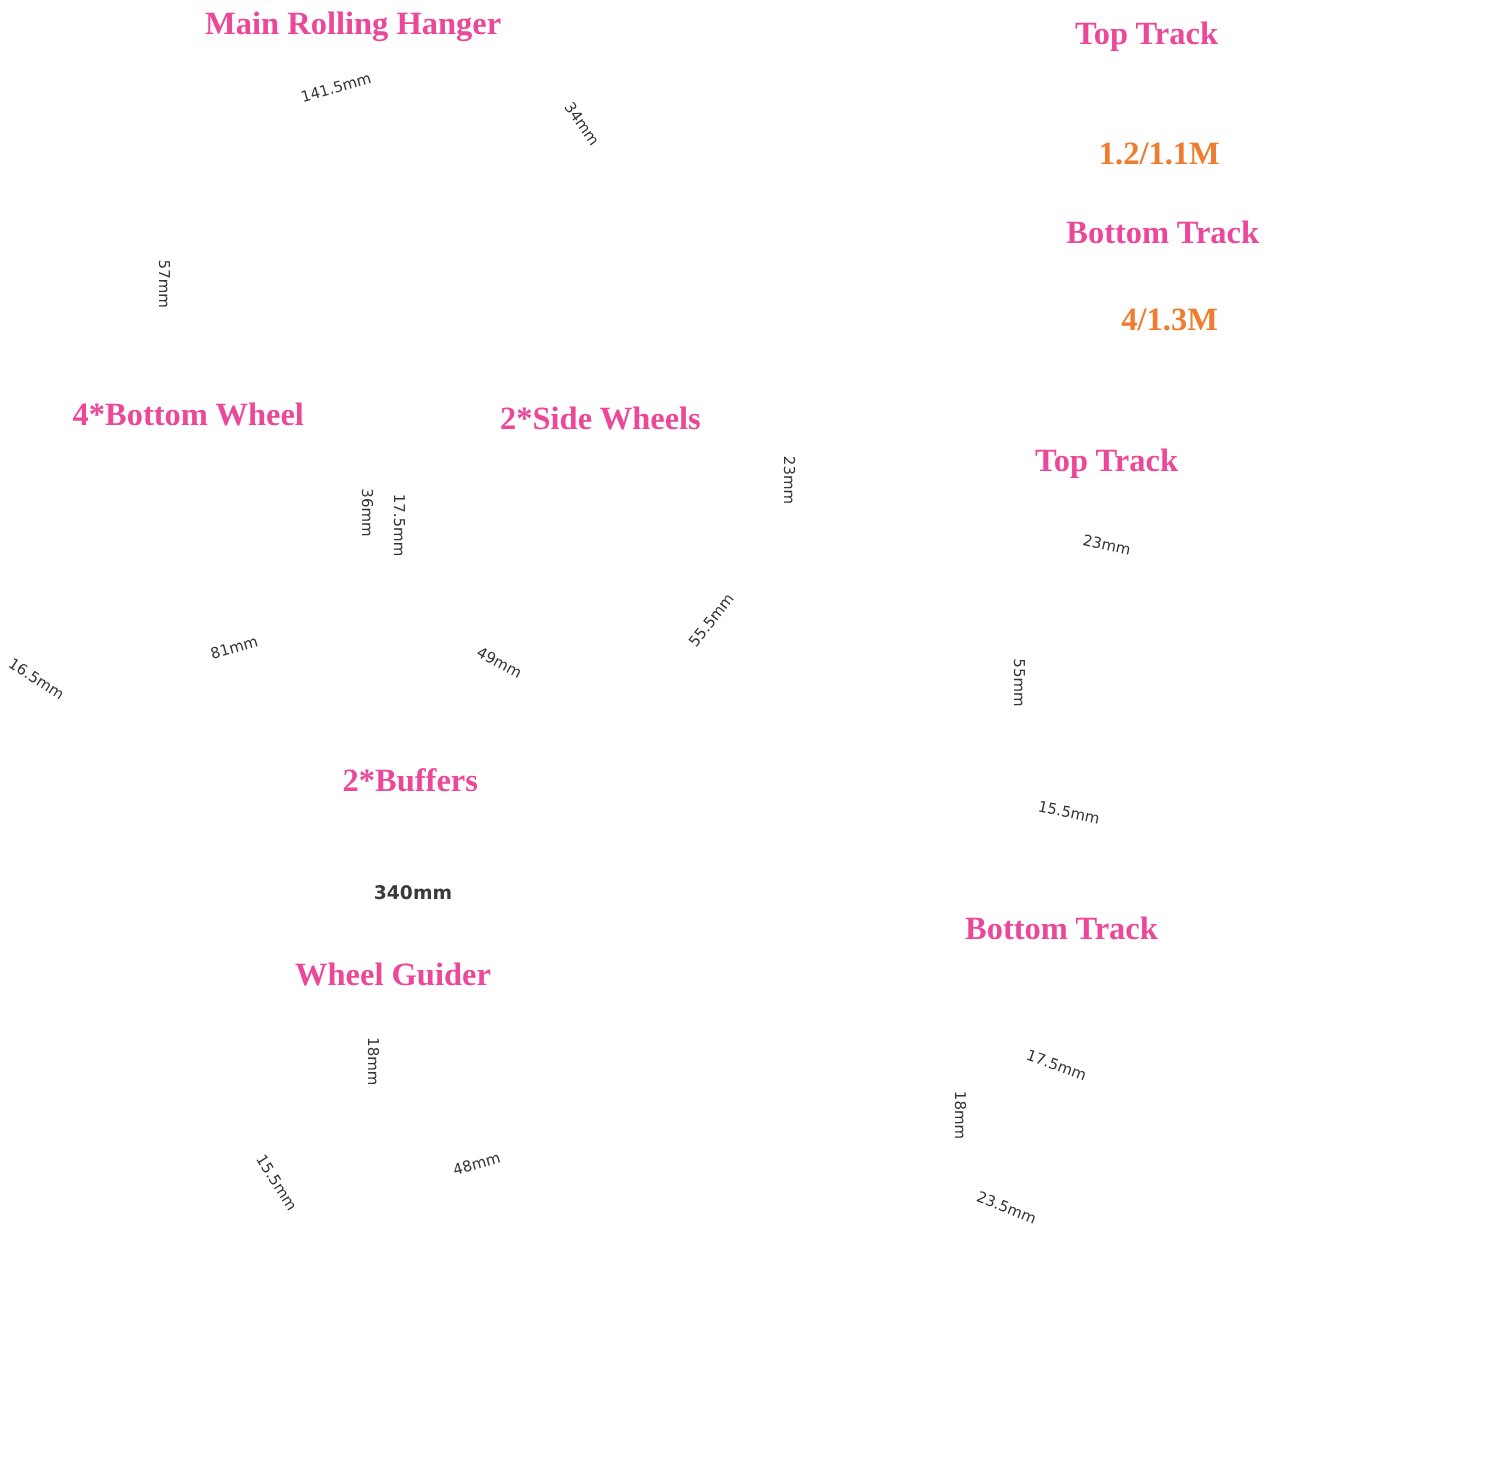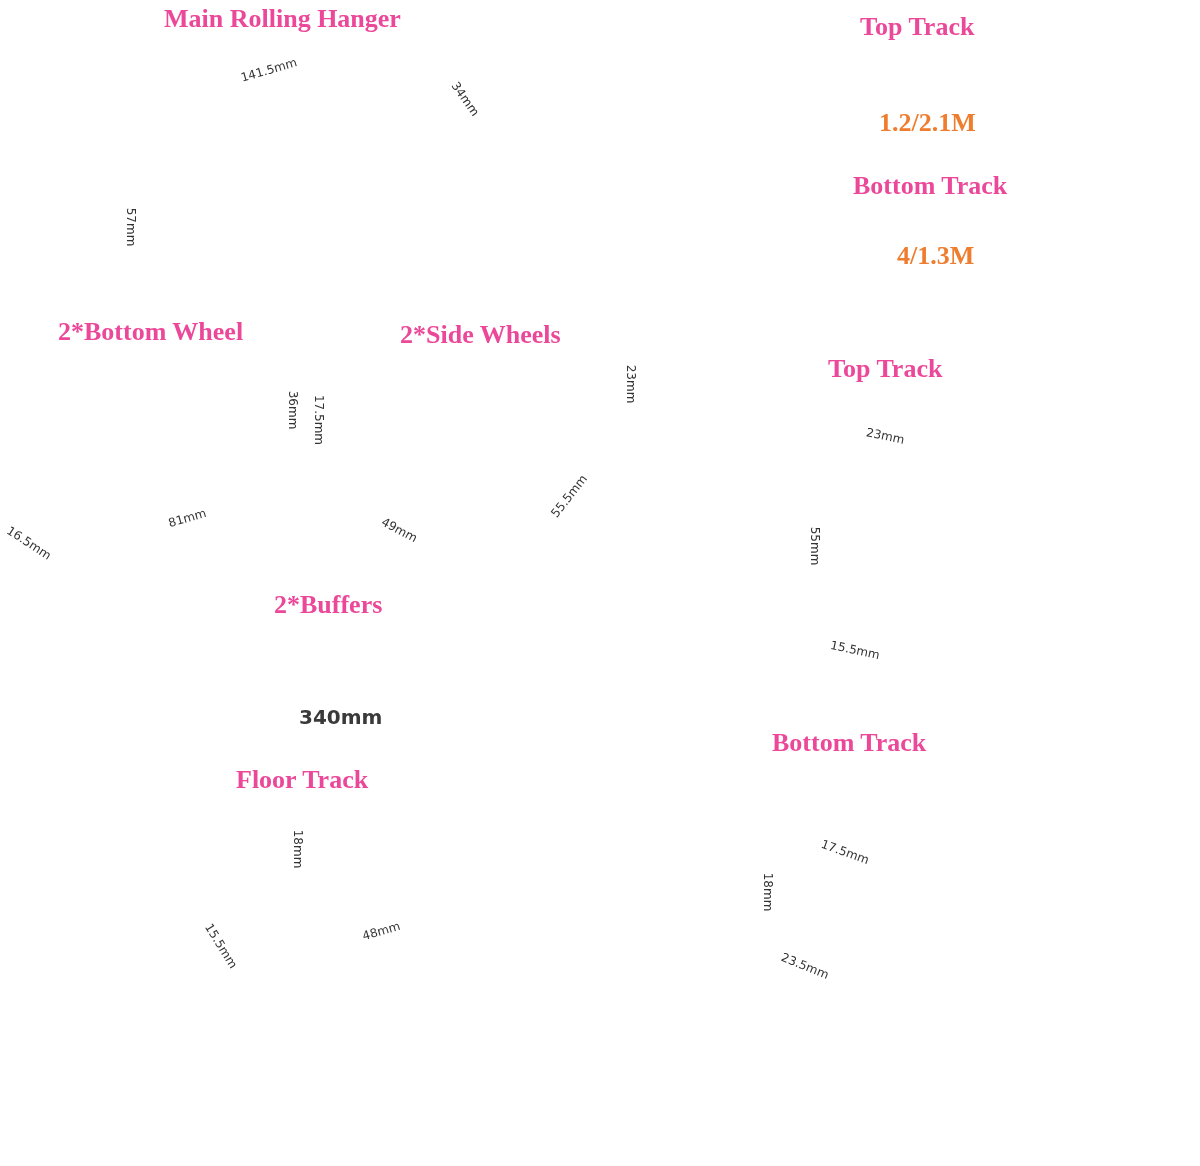--- a/index.html
+++ b/index.html
@@ -1,20 +1,20 @@
 <!DOCTYPE html>
 <html><head>
 <meta charset="utf-8">
 <style>
   html, body { margin:0; padding:0; background:#ffffff; }
   body { width:1200px; height:1166px; position:relative; overflow:hidden; font-family:"Liberation Sans", sans-serif; }
   .title { position:absolute; font-family:"Liberation Serif", serif; font-weight:bold; color:#ec4899; font-size:26px; white-space:nowrap; line-height:1; }
   .len { position:absolute; font-family:"Liberation Serif", serif; font-weight:bold; color:#ee7d2f; font-size:26px; white-space:nowrap; line-height:1; }
   .dim { position:absolute; font-family:"DejaVu Sans", sans-serif; font-size:12px; color:#333; white-space:nowrap; line-height:1; transform-origin:center center; }
-  .dim-lg { font-size:20px; font-weight:bold; color:#3a3a3a; }
+  .dim-lg { font-size:15px; font-weight:bold; color:#3a3a3a; }
   svg { position:absolute; overflow:visible; }
 </style>
 </head>
 <body>
 
 <div>
   <div class="title" style="left:164px;top:6px;">Main Rolling Hanger</div>
 
   <svg width="0" height="0" style="left:0;top:0;">
 
@@ -63,38 +63,38 @@
 <div>
   <div class="title" style="left:860px;top:14px;">Top Track</div>
   <svg width="0" height="0" style="left:0;top:0;">
     <rect x="648" y="58" width="544" height="30" fill="#f4f4f4"></rect>
     <line x1="648" y1="67" x2="1192" y2="67" stroke="#555" stroke-width="2"></line>
     <line x1="648" y1="87" x2="1192" y2="87" stroke="#555" stroke-width="2"></line>
     <line x1="655" y1="105" x2="1188" y2="105" stroke="#444" stroke-width="2"></line>
     <polygon points="652,105 662,101 662,109" fill="#444"></polygon>
     <polygon points="1191,105 1181,101 1181,109" fill="#444"></polygon>
   </svg>
-  <div class="len" style="left:879px;top:110px;">1.2/2.1M</div>
+  <div class="len" style="left:879px;top:110px;">1.2/1.1M</div>
 </div>
 
 <div>
   <div class="title" style="left:853px;top:173px;">Bottom Track</div>
   <svg width="0" height="0" style="left:0;top:0;">
     <rect x="684" y="214" width="466" height="10" fill="#e2e2e2"></rect>
     <line x1="684" y1="216" x2="1150" y2="216" stroke="#777" stroke-width="2"></line>
     <line x1="684" y1="223" x2="1150" y2="223" stroke="#888" stroke-width="1.5"></line>
     <line x1="684" y1="236" x2="1148" y2="236" stroke="#444" stroke-width="2"></line>
     <polygon points="681,236 691,232 691,240" fill="#444"></polygon>
     <polygon points="1150,236 1140,232 1140,240" fill="#444"></polygon>
   </svg>
   <div class="len" style="left:897px;top:243px;">4/1.3M</div>
 </div>
 
 <div>
-  <div class="title" style="left:58px;top:319px;">2*Bottom Wheel</div>
+  <div class="title" style="left:58px;top:319px;">4*Bottom Wheel</div>
   <svg width="0" height="0" style="left:0;top:0;">
     <line x1="270" y1="372" x2="270" y2="453" stroke="#444" stroke-width="2"></line>
     <polygon points="266,380 274,380 270,370" fill="#444"></polygon>
     <polygon points="266,445 274,445 270,455" fill="#444"></polygon>
 
     <ellipse cx="105" cy="405" rx="30" ry="48" fill="#a7a39a"></ellipse>
     <ellipse cx="180" cy="380" rx="18" ry="30" fill="#8e8a82"></ellipse>
 
     <polygon points="62,430 82,420 82,505 62,510" fill="#1c1c1c"></polygon>
 
@@ -169,36 +169,36 @@
     <line x1="840" y1="633" x2="876" y2="642" stroke="#444" stroke-width="2"></line>
     <polygon points="838,633 847,629 847,637" fill="#444"></polygon>
     <polygon points="878,642 869,646 869,638" fill="#444"></polygon>
   </svg>
   <div class="dim" style="left:866px;top:430px;transform:rotate(12deg);">23mm</div>
   <div class="dim" style="left:796px;top:540px;transform:rotate(90deg);">55mm</div>
   <div class="dim" style="left:830px;top:644px;transform:rotate(12deg);">15.5mm</div>
 </div>
 
 <div>
-  <div class="title" style="left:274px;top:592px;">2*Buffers</div>
+  <div class="title" style="left:274px;top:612px;">2*Buffers</div>
   <svg width="0" height="0" style="left:0;top:0;">
     <rect x="70" y="652" width="510" height="12" fill="#0f0f0f"></rect>
     <rect x="315" y="659" width="110" height="4" fill="#d8d8d8"></rect>
     <polygon points="66,664 582,664 582,686 72,686" fill="#d2d2d2"></polygon>
     <line x1="66" y1="676" x2="582" y2="676" stroke="#eaeaea" stroke-width="2"></line>
     <line x1="72" y1="686" x2="582" y2="686" stroke="#999" stroke-width="1"></line>
     <line x1="74" y1="694" x2="578" y2="694" stroke="#444" stroke-width="2"></line>
     <polygon points="70,694 80,690 80,698" fill="#444"></polygon>
     <polygon points="581,694 571,690 571,698" fill="#444"></polygon>
   </svg>
   <div class="dim dim-lg" style="left:299px;top:707px;">340mm</div>
 </div>
 
 <div>
-  <div class="title" style="left:236px;top:767px;">Floor Track</div>
+  <div class="title" style="left:236px;top:767px;">Wheel Guider</div>
   <svg width="0" height="0" style="left:0;top:0;">
     <polygon points="224,905 458,835 466,840 466,858 236,935 224,930" fill="#b9b3ae"></polygon>
     <polygon points="224,905 458,835 466,840 232,912" fill="#d6d1cc"></polygon>
     <ellipse cx="268" cy="914" rx="11" ry="8" fill="#f2f2f2" stroke="#888"></ellipse>
     <rect x="417" y="848" width="22" height="12" rx="6" fill="#f2f2f2" stroke="#888" transform="rotate(-18 428 854)"></rect>
     <ellipse cx="320" cy="880" rx="18" ry="8" fill="#c5c5c5"></ellipse>
     <path d="M302,822 Q302,808 323,808 Q345,808 345,822 L345,880 Q323,888 302,880 Z" fill="#efefef" stroke="#c8c8c8"></path>
     <line x1="303" y1="810" x2="303" y2="885" stroke="#444" stroke-width="2"></line>
     <polygon points="299,818 307,818 303,808" fill="#444"></polygon>
     <polygon points="299,877 307,877 303,887" fill="#444"></polygon>

